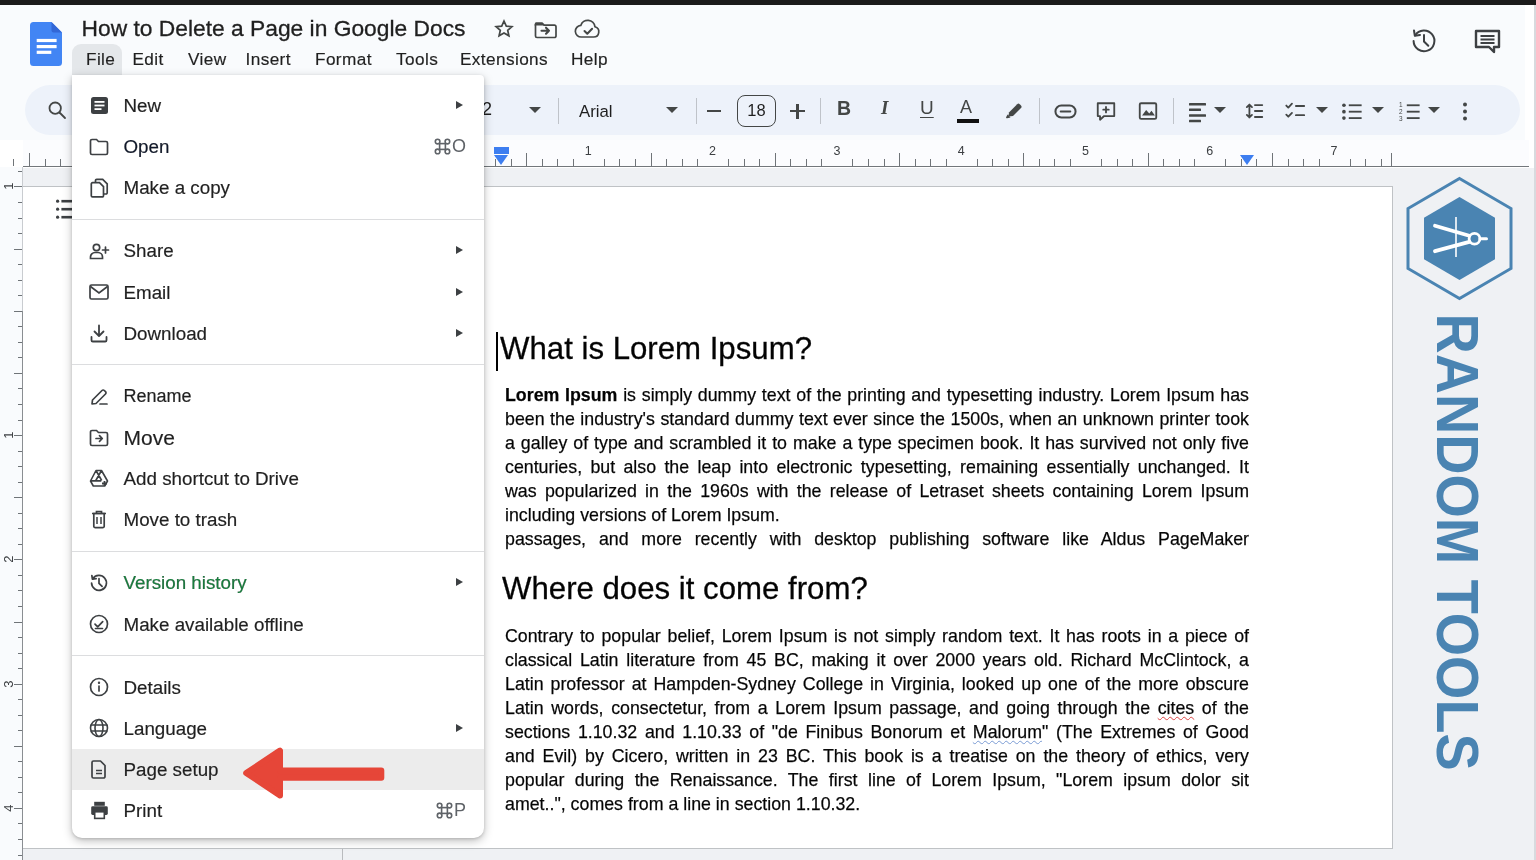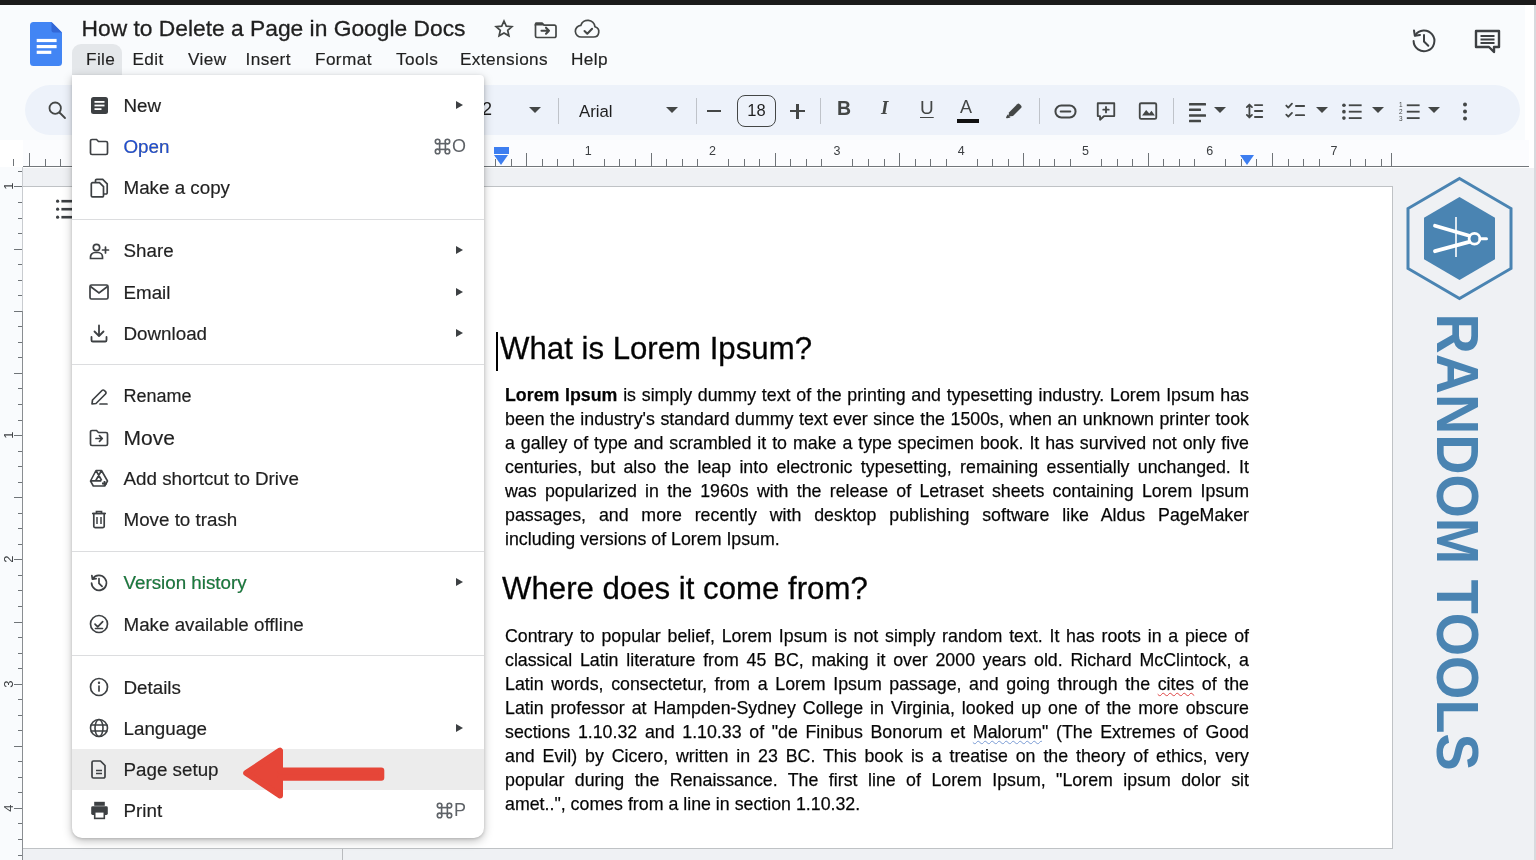--- a/index.html
+++ b/index.html
@@ -318,29 +318,29 @@
 
 <div id="content">
     <div style="position:absolute;left:496px;top:331.5px;width:1.6px;height:39px;background:#000;"></div>
 <div style="position:absolute;left:500px;top:332.7px;font-size:31.2px;line-height:31.2px;color:#030303;white-space:nowrap;-webkit-text-stroke:0.3px #111;">What is Lorem Ipsum?</div>
 <div style="position:absolute;left:505px;top:383.4px;width:744px;font-size:17.8px;line-height:24px;color:#030303;-webkit-text-stroke:0.25px #222;">
       <div style="text-align:justify;text-align-last:justify;height:24px;overflow:visible;"><b>Lorem Ipsum</b> is simply dummy text of the printing and typesetting industry. Lorem Ipsum has</div>
       <div style="text-align:justify;text-align-last:justify;height:24px;overflow:visible;">been the industry's standard dummy text ever since the 1500s, when an unknown printer took</div>
       <div style="text-align:justify;text-align-last:justify;height:24px;overflow:visible;">a galley of type and scrambled it to make a type specimen book. It has survived not only five</div>
       <div style="text-align:justify;text-align-last:justify;height:24px;overflow:visible;">centuries, but also the leap into electronic typesetting, remaining essentially unchanged. It</div>
       <div style="text-align:justify;text-align-last:justify;height:24px;overflow:visible;">was popularized in the 1960s with the release of Letraset sheets containing Lorem Ipsum</div>
+      <div style="text-align:justify;text-align-last:left;height:24px;overflow:visible;">including versions of Lorem Ipsum.</div>
       <div style="text-align:justify;text-align-last:justify;height:24px;overflow:visible;">passages, and more recently with desktop publishing software like Aldus PageMaker</div>
-      <div style="text-align:justify;text-align-last:left;height:24px;overflow:visible;">including versions of Lorem Ipsum.</div>
     </div>
 <div style="position:absolute;left:502px;top:572.7px;font-size:31.2px;line-height:31.2px;color:#030303;white-space:nowrap;-webkit-text-stroke:0.3px #111;">Where does it come from?</div>
 <div style="position:absolute;left:505px;top:623.6px;width:744px;font-size:17.8px;line-height:24px;color:#030303;-webkit-text-stroke:0.25px #222;">
       <div style="text-align:justify;text-align-last:justify;height:24px;overflow:visible;">Contrary to popular belief, Lorem Ipsum is not simply random text. It has roots in a piece of</div>
       <div style="text-align:justify;text-align-last:justify;height:24px;overflow:visible;">classical Latin literature from 45 BC, making it over 2000 years old. Richard McClintock, a</div>
+      <div style="text-align:justify;text-align-last:justify;height:24px;overflow:visible;">Latin professor at Hampden-Sydney College in Virginia, looked up one of the more obscure</div>
       <div style="text-align:justify;text-align-last:justify;height:24px;overflow:visible;">Latin words, consectetur, from a Lorem Ipsum passage, and going through the <span style="text-decoration:underline;text-decoration-style:wavy;text-decoration-color:#d44;text-decoration-thickness:1px;text-underline-offset:2px;">cites</span> of the</div>
-      <div style="text-align:justify;text-align-last:justify;height:24px;overflow:visible;">Latin professor at Hampden-Sydney College in Virginia, looked up one of the more obscure</div>
       <div style="text-align:justify;text-align-last:justify;height:24px;overflow:visible;">sections 1.10.32 and 1.10.33 of "de Finibus Bonorum et <span style="text-decoration:underline;text-decoration-style:wavy;text-decoration-color:#7a9bd4;text-decoration-thickness:1px;text-underline-offset:2px;">Malorum</span>" (The Extremes of Good</div>
       <div style="text-align:justify;text-align-last:justify;height:24px;overflow:visible;">and Evil) by Cicero, written in 23 BC. This book is a treatise on the theory of ethics, very</div>
       <div style="text-align:justify;text-align-last:justify;height:24px;overflow:visible;">popular during the Renaissance. The first line of Lorem Ipsum, "Lorem ipsum dolor sit</div>
       <div style="text-align:justify;text-align-last:left;height:24px;overflow:visible;">amet..", comes from a line in section 1.10.32.</div>
     </div>
   </div>
 
 <div id="branding">
     <svg style="position:absolute;left:1403px;top:175px;" width="114" height="128" viewBox="0 0 114 128">
 <path d="M56.5,3.5 L108.0,33.5 L108.0,93.5 L56.5,123.5 L5.0,93.5 L5.0,33.5 Z" fill="none" stroke="#4a84b2" stroke-width="3"></path>
@@ -367,21 +367,21 @@
         <rect x="4.5" y="12.2" width="7" height="1.8" fill="#fff"></rect>
       </svg>
     </div>
 <div style="position:absolute;left:51.5px;top:10.0px;height:41.2px;line-height:41.2px;font-size:18.8px;color:#1f1f1f;white-space:nowrap;-webkit-text-stroke:0.2px #333;">New</div>
 <div style="position:absolute;right:21px;top:26.0px;width:0;height:0;border-top:4.5px solid transparent;border-bottom:4.5px solid transparent;border-left:7px solid #3d4043;"></div>
 <div style="position:absolute;left:15px;top:51.2px;height:41.2px;width:24px;display:flex;align-items:center;justify-content:center;">
       <svg width="20" height="18" viewBox="0 0 20 18" fill="none" stroke="#3d4043" stroke-width="1.7">
         <path d="M1.5 3 a1.5 1.5 0 0 1 1.5 -1.5 h4.5 l2 2 h7.5 a1.5 1.5 0 0 1 1.5 1.5 v10 a1.5 1.5 0 0 1 -1.5 1.5 h-14 a1.5 1.5 0 0 1 -1.5 -1.5 z"></path>
       </svg>
     </div>
-<div style="position:absolute;left:51.5px;top:51.2px;height:41.2px;line-height:41.2px;font-size:18.8px;color:#1d4ed8;white-space:nowrap;-webkit-text-stroke:0.2px #333;">Open</div>
+<div style="position:absolute;left:51.5px;top:51.2px;height:41.2px;line-height:41.2px;font-size:18.8px;color:#0f172a;white-space:nowrap;-webkit-text-stroke:0.2px #333;">Open</div>
 <div style="position:absolute;right:18px;top:51.2px;height:41.2px;line-height:41.2px;font-size:18px;color:#5f6368;white-space:nowrap;display:flex;align-items:center;">
       <svg width="17" height="17" viewBox="0 0 17 17" fill="none" stroke="#5f6368" stroke-width="1.6" style="vertical-align:-2px;">
         <rect x="5.6" y="5.6" width="5.8" height="5.8"></rect>
         <circle cx="3.6" cy="3.6" r="2.3"></circle>
         <circle cx="13.4" cy="3.6" r="2.3"></circle>
         <circle cx="3.6" cy="13.4" r="2.3"></circle>
         <circle cx="13.4" cy="13.4" r="2.3"></circle>
       </svg>
       <span style="margin-left:1px;">O</span>
     </div>

